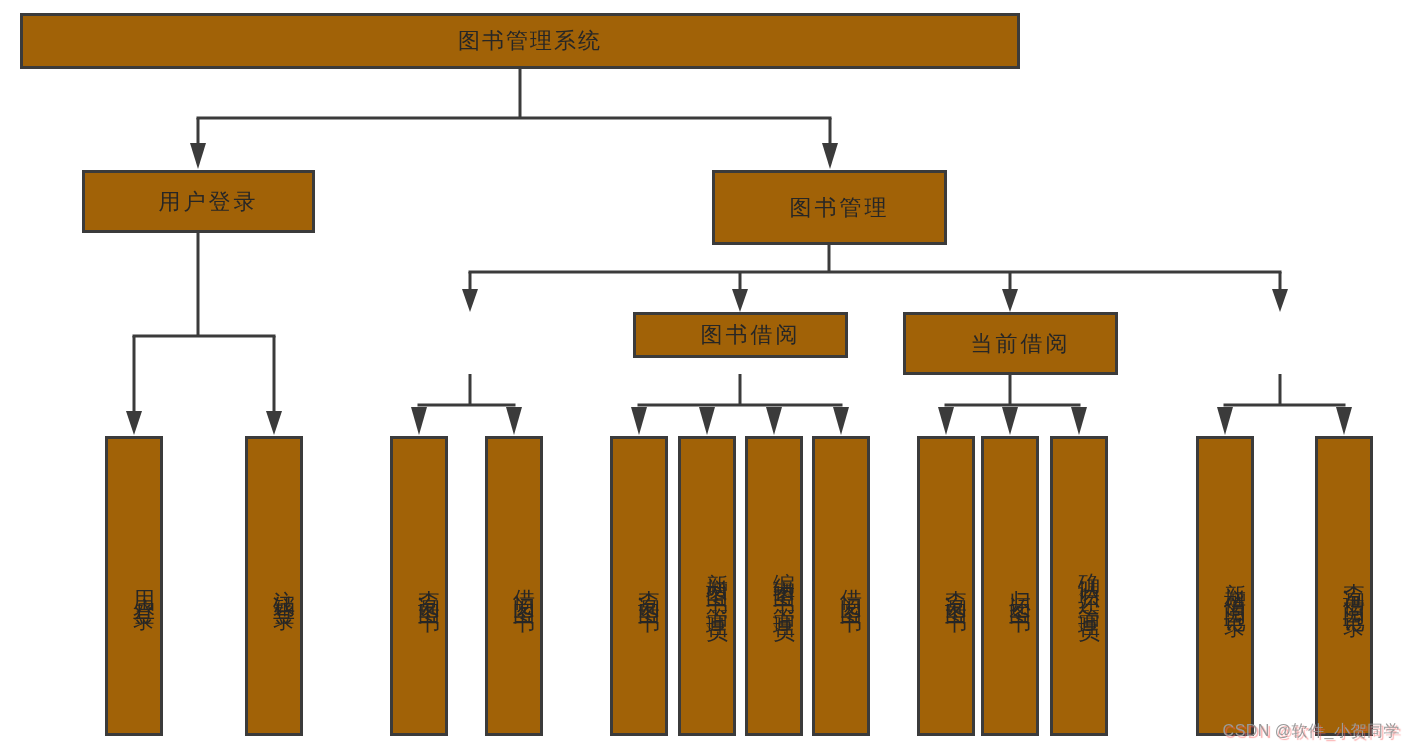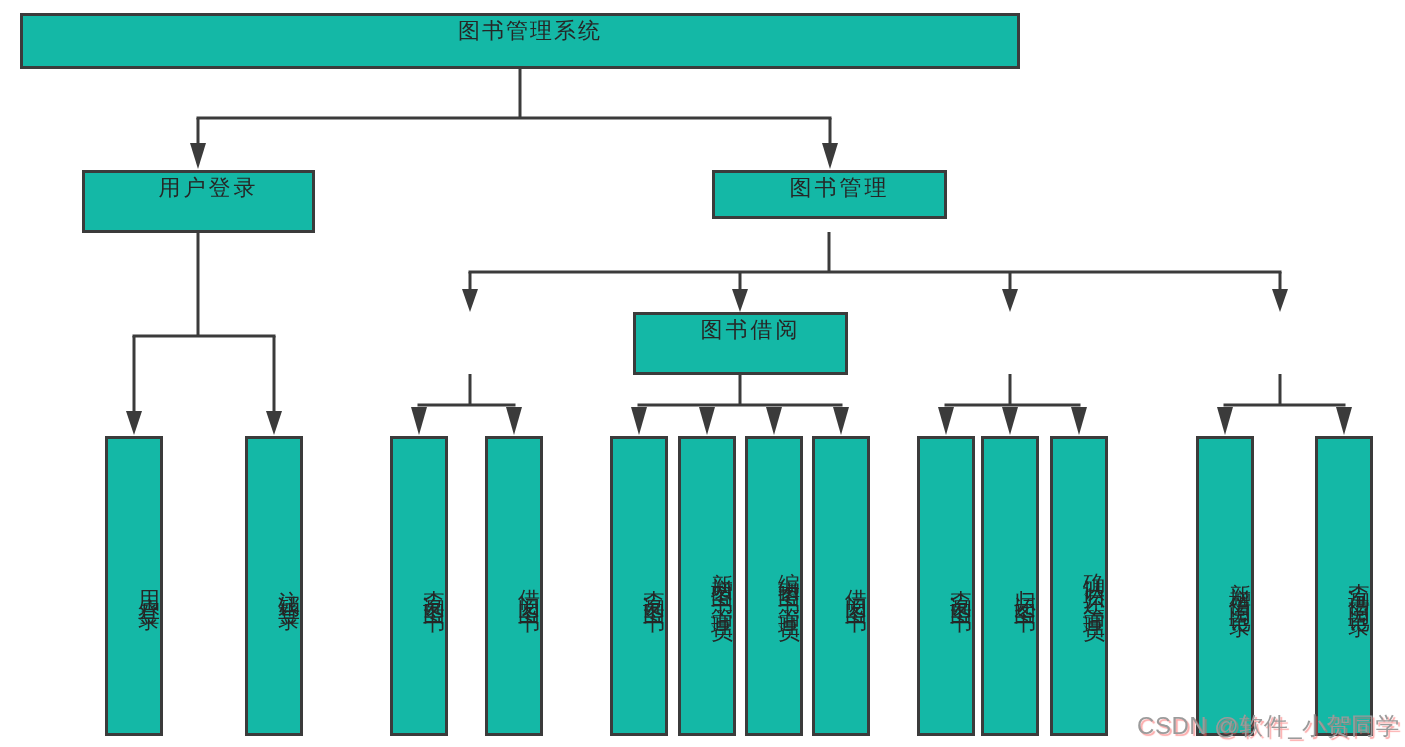--- a/index.html
+++ b/index.html
@@ -7,23 +7,24 @@
   .canvas {
     position: relative;
     width: 1405px;
     height: 747px;
     background: #ffffff;
     font-family: "Liberation Sans", sans-serif;
     overflow: hidden;
   }
   .node {
     position: absolute;
-    background: #14b8a6;
+    background: #a16207;
     border: 3px solid #3b3b3b;
     display: flex;
+    align-items: center;
     justify-content: center;
     color: #262626;
     z-index: 2;
     padding-left: 20px;
   }
   .h-node { font-size: 22px; letter-spacing: 3px; white-space: nowrap; }
   .root-node { font-size: 22px; letter-spacing: 2px; }
   .v-node {
     writing-mode: vertical-rl;
     font-size: 22px;
@@ -35,21 +36,21 @@
     position: absolute;
     left: 0; top: 0;
     z-index: 1;
   }
   svg.connectors line { stroke: #3b3b3b; stroke-width: 3; }
   svg.connectors polygon { fill: #3b3b3b; }
   .watermark {
     position: absolute;
     right: 5px;
     bottom: 5px;
-    font-size: 24px;
+    font-size: 16px;
     letter-spacing: 0.5px;
     color: #9b9b9b;
     text-shadow: 2px 2px 1px rgba(250, 100, 100, 0.55);
     z-index: 3;
     white-space: nowrap;
   }
 </style>
 </head>
 <body>
 
@@ -106,26 +107,29 @@
     <polygon points="1336,407 1352,407 1344,435"></polygon>
   </svg>
 
   <div class="node h-node root-node" style="left:20px;top:13px;width:1000px;height:56px">
     <span>图书管理系统</span>
   </div>
 
   <div class="node h-node" style="left:82px;top:170px;width:233px;height:63px">
     <span>用户登录</span>
   </div>
-  <div class="node h-node" style="left:712px;top:170px;width:235px;height:49px">
+  <div class="node h-node" style="left:712px;top:170px;width:235px;height:75px">
     <span>图书管理</span>
   </div>
 
-  <div class="node h-node" style="left:633px;top:312px;width:215px;height:63px">
+  <div class="node h-node" style="left:633px;top:312px;width:215px;height:46px">
     <span>图书借阅</span>
+  </div>
+  <div class="node h-node" style="left:903px;top:312px;width:215px;height:63px">
+    <span>当前借阅</span>
   </div>
 
   <div class="node v-node" style="left:105px;top:436px;width:58px;height:300px">
     <span>用户登录</span>
   </div>
   <div class="node v-node" style="left:245px;top:436px;width:58px;height:300px">
     <span>注销登录</span>
   </div>
 
   <div class="node v-node" style="left:390px;top:436px;width:58px;height:300px">

